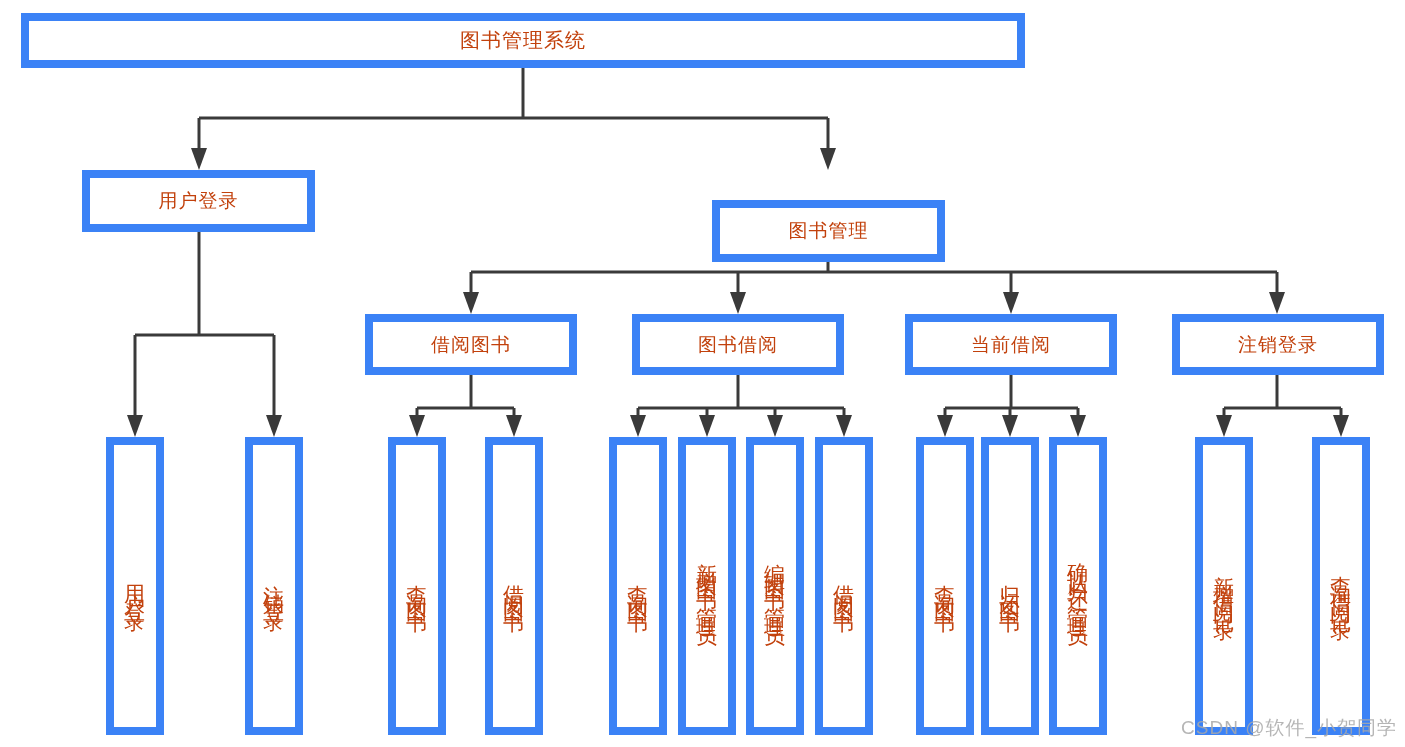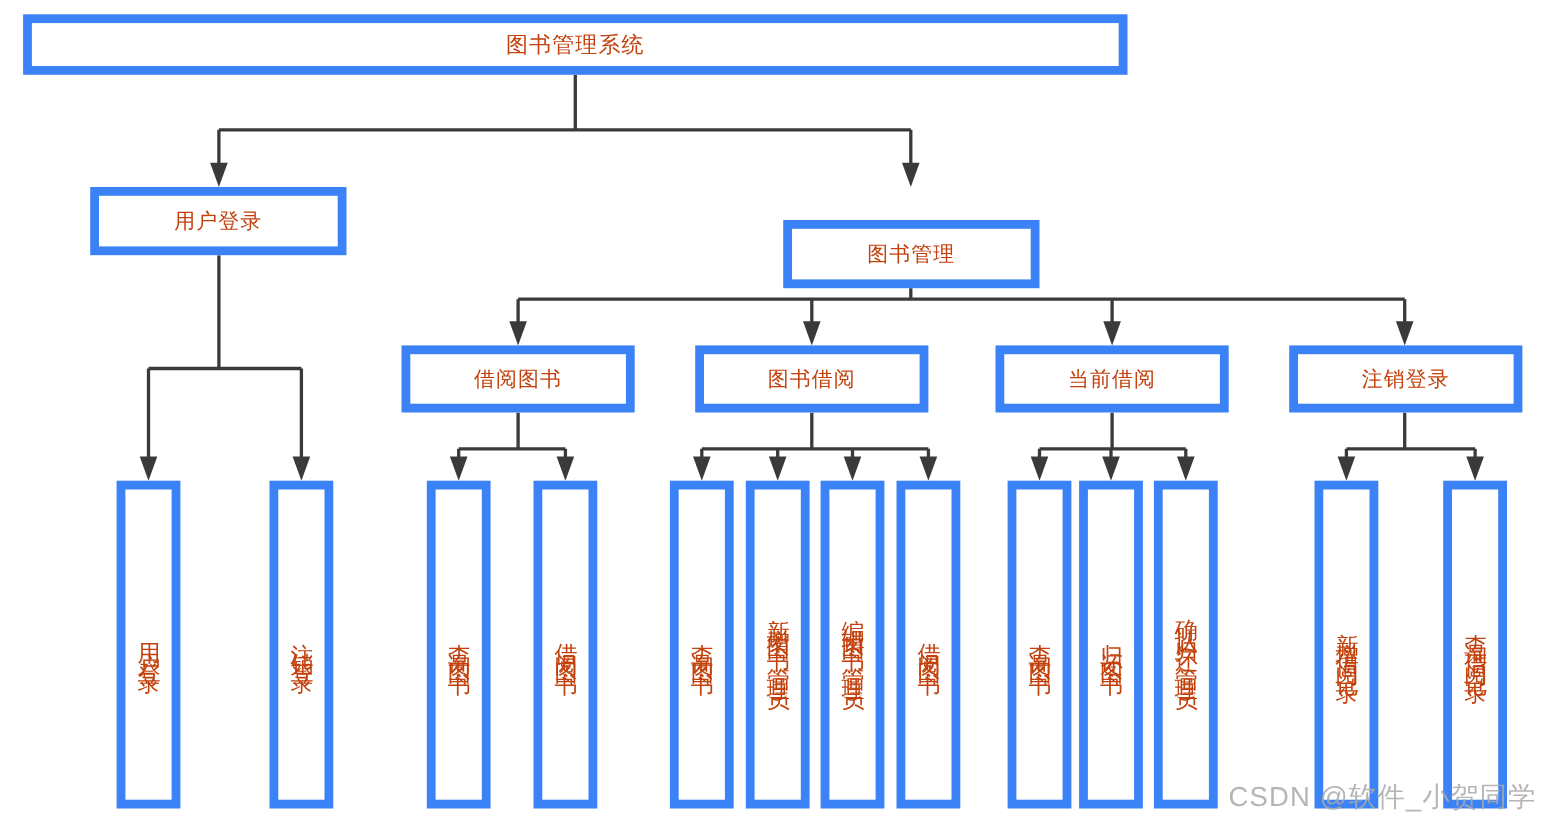--- a/index.html
+++ b/index.html
@@ -64,21 +64,21 @@
   .lf8  { left: 815px; }
   .lf9  { left: 916px; }
   .lf10 { left: 981px; }
   .lf11 { left: 1049px; }
   .lf12 { left: 1195px; }
   .lf13 { left: 1312px; }
   .watermark {
     position: absolute;
     right: 8px;
     bottom: 6px;
-    font-size: 25px;
+    font-size: 19px;
     color: #a9a9a9;
     opacity: 0.85;
     z-index: 3;
     letter-spacing: 1px;
   }
 </style>
 </head>
 <body>
 
 <div class="canvas">

